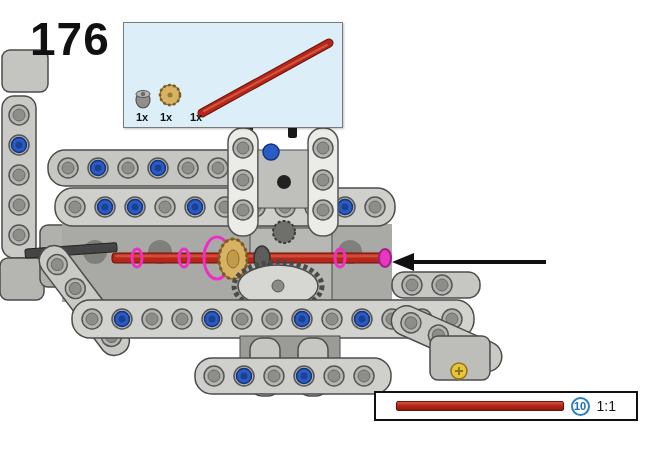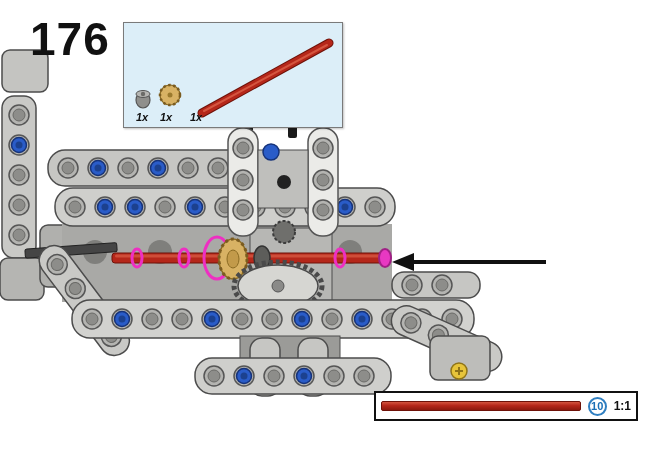--- a/index.html
+++ b/index.html
@@ -10,40 +10,40 @@
   .step-number{
     position:absolute;left:30px;top:12px;font-size:46px;font-weight:bold;
     letter-spacing:1px;color:#111;z-index:5;
   }
   .parts-box{
     position:absolute;left:123px;top:22px;width:218px;height:104px;
     background:#dceef8;border:1px solid #7a7a7a;box-shadow:1px 1px 2px rgba(0,0,0,.25);
     z-index:4;
   }
   .parts-box svg{position:absolute;left:0;top:0;}
-  .qty{position:absolute;font-size:11px;font-weight:bold;color:#111;font-style:italic;}
+  .qty{position:absolute;font-size:11px;font-weight:bold;color:#111;}
   .qty-1{left:12px;top:88px;}
   .qty-2{left:36px;top:88px;}
   .qty-3{left:66px;top:88px;}
   .illustration{position:absolute;left:0;top:0;z-index:1;}
   .scale-box{
     position:absolute;left:374px;top:391px;width:264px;height:30px;
     background:#fff;border:2px solid #111;box-sizing:border-box;
-    display:flex;align-items:center;gap:7px;padding:0 5px;z-index:5;
+    display:flex;align-items:center;gap:7px;padding:0 20px;z-index:5;
   }
   .scale-axle{
     flex:1;height:8px;background:#b5271a;border:1px solid #6e1209;border-radius:2px;
     background-image:linear-gradient(#d4553f,#b5271a 45%,#8c1a0f);
   }
   .scale-length{
     width:19px;height:19px;border:2px solid #2f7fc1;border-radius:50%;
     color:#1a6fb5;font-size:11px;font-weight:bold;display:flex;align-items:center;justify-content:center;
     box-sizing:border-box;background:#fff;
   }
-  .scale-ratio{font-size:12px;font-weight:bold;color:#111;}
+  .scale-ratio{font-size:14px;font-weight:normal;color:#111;}
 </style>
 </head>
 <body>
 
 <div class="page">
 
   <svg class="illustration" width="651" height="450" viewBox="0 0 651 450">
     <defs>
       <g id="hole">
         <circle r="10" fill="#b4b4b1" stroke="#565656" stroke-width="1.5"></circle>

